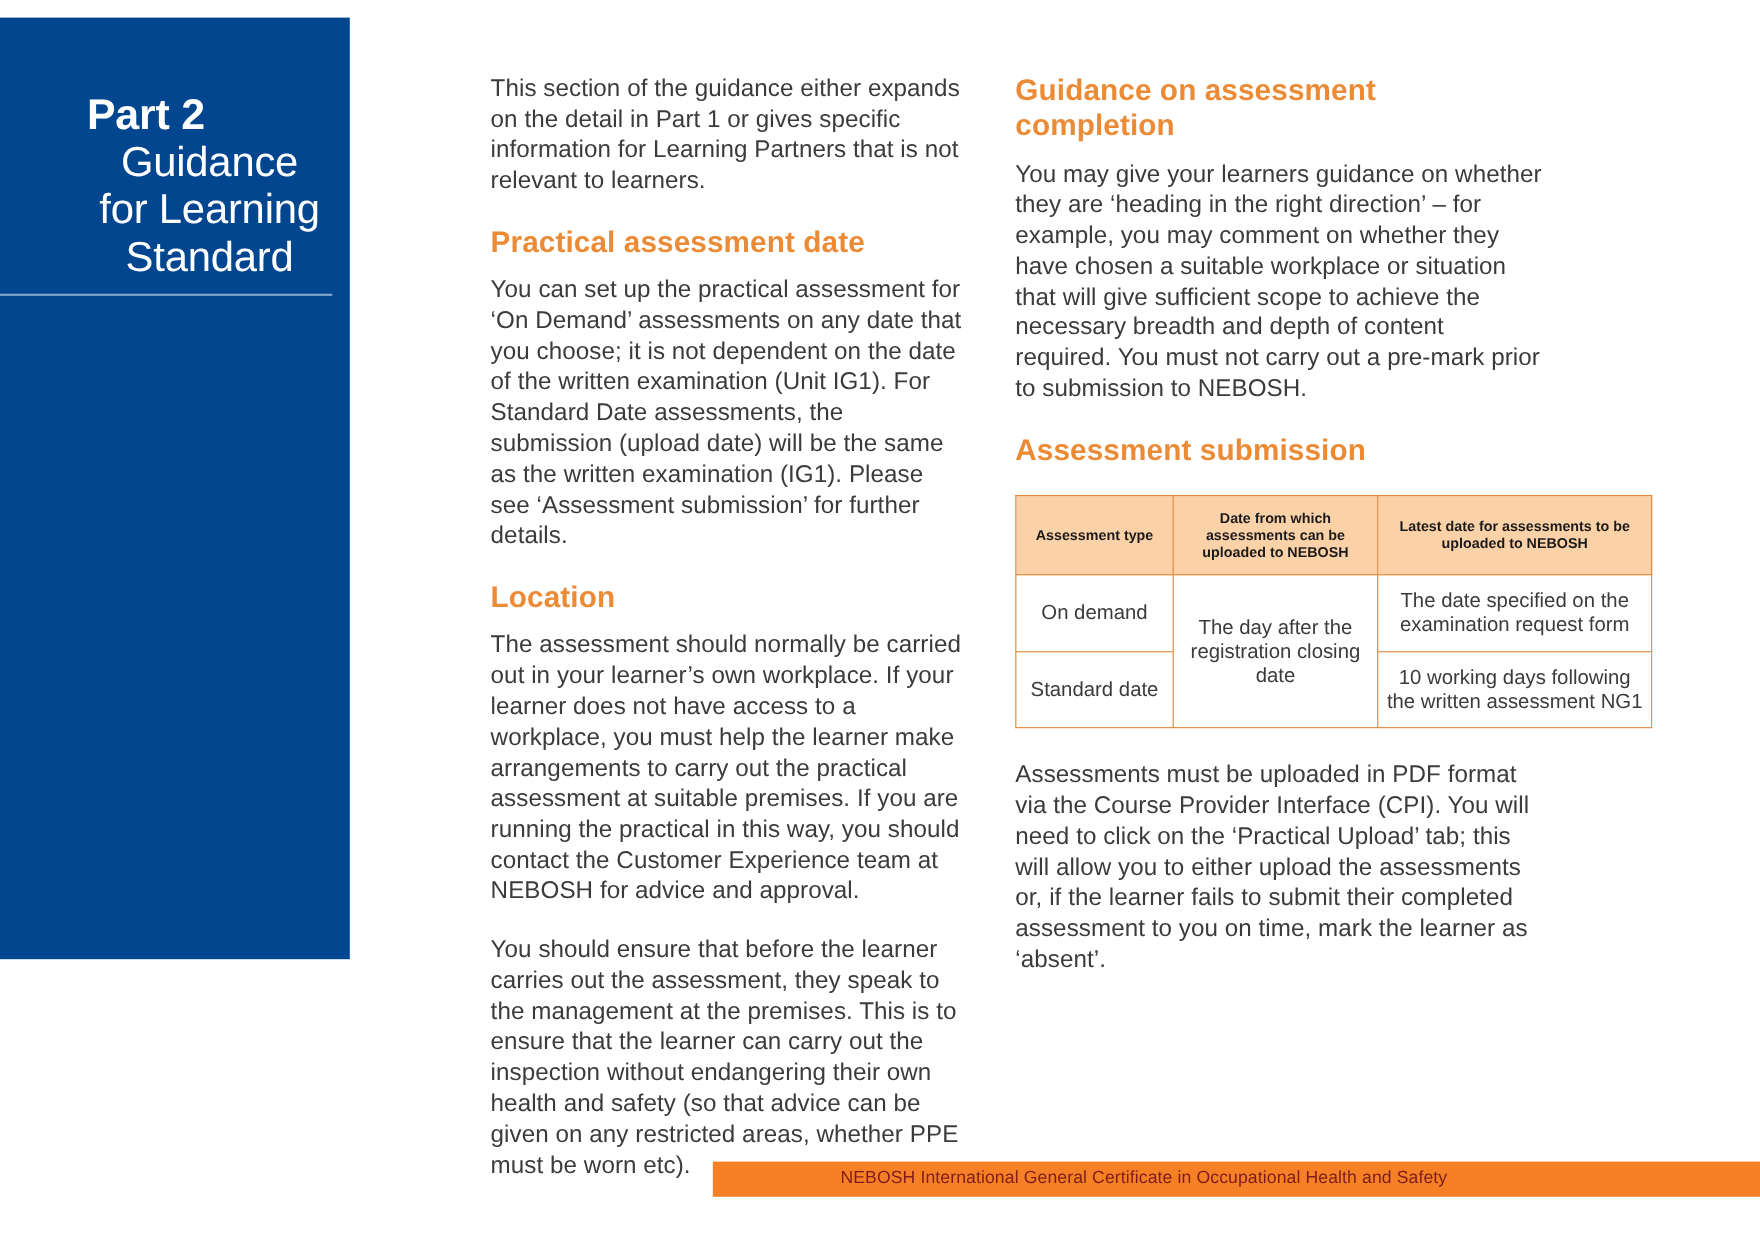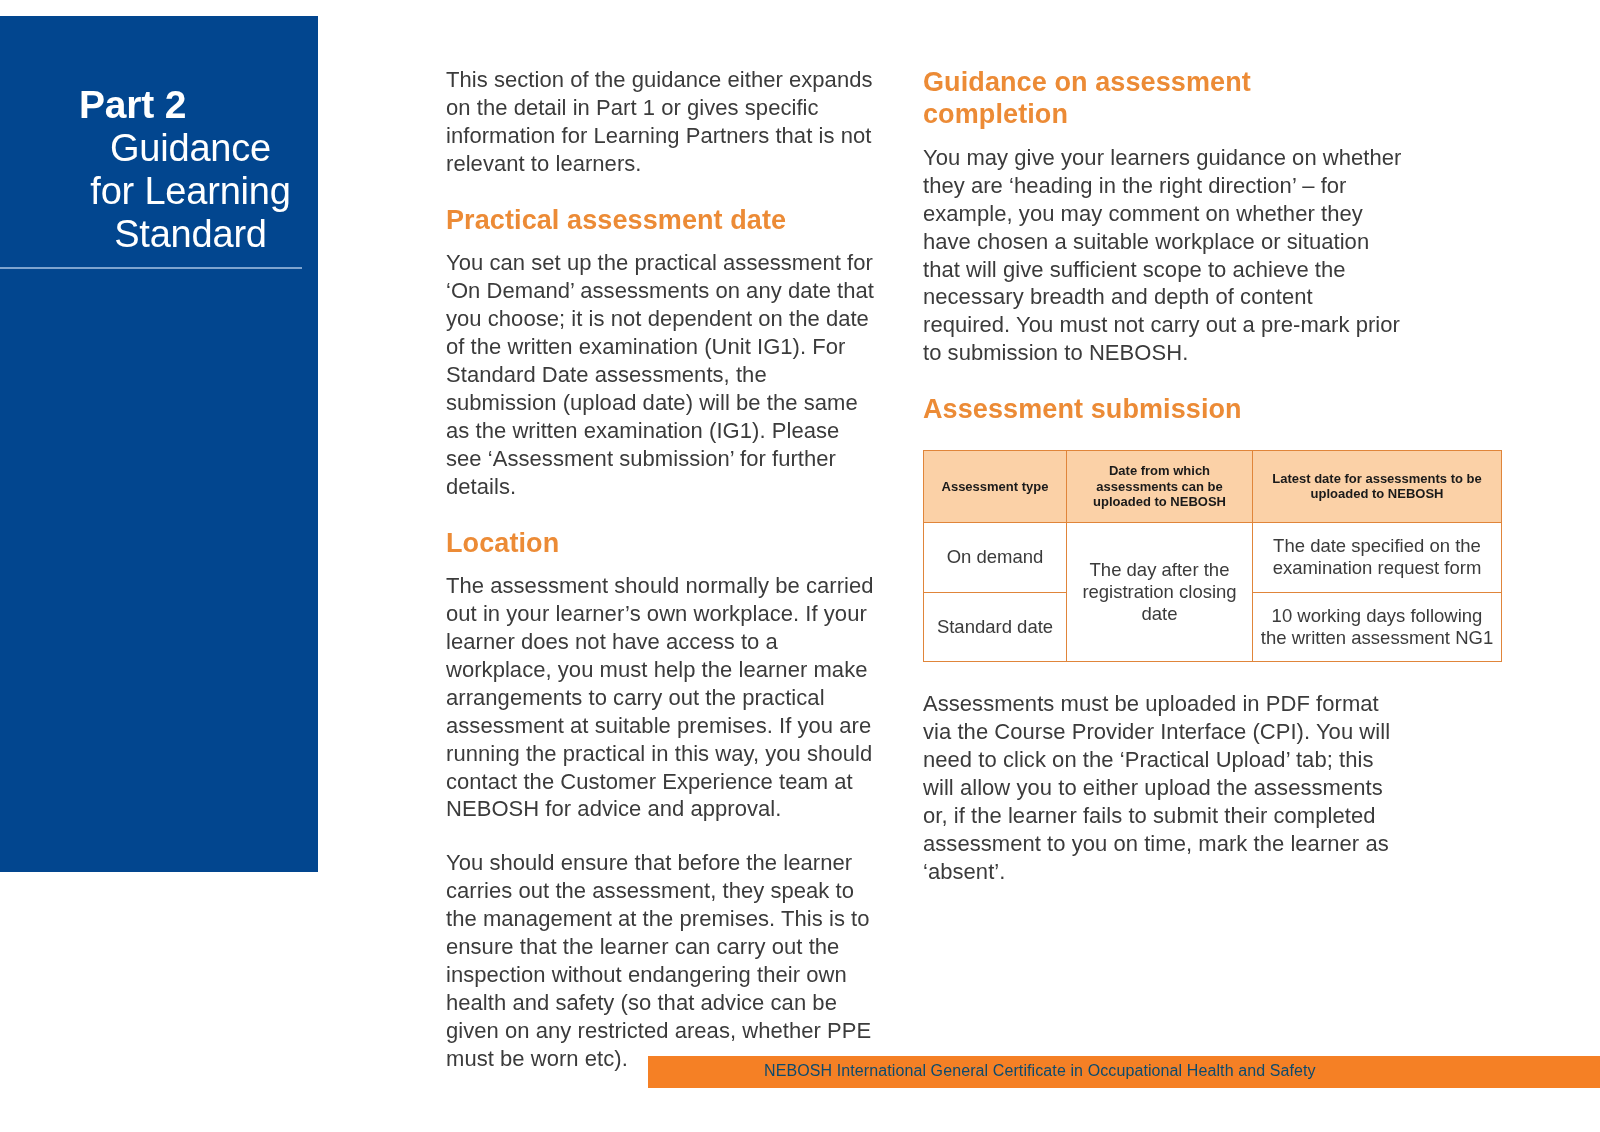--- a/index.html
+++ b/index.html
@@ -133,21 +133,21 @@
     left: 320px;
     top: 1056px;
     width: 1280px;
     height: 32px;
     background: #f58025;
   }
   .footer-text {
     position: absolute;
     left: 116px;
     top: 7px;
-    color: #0c4a6e;
+    color: #7f1d1d;
     font-size: 16px;
     letter-spacing: 0.1px;
     line-height: 1;
   }
 </style>
 </head>
 <body>
 
 <div class="page">
 

